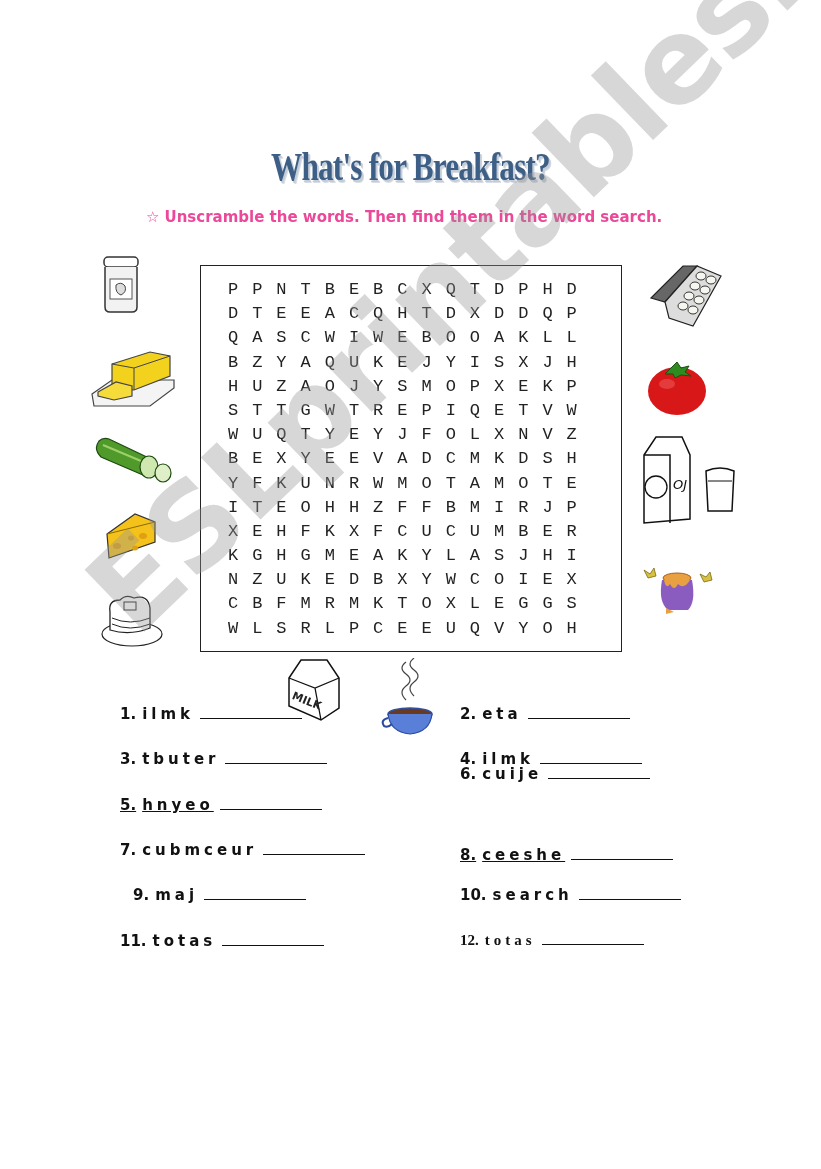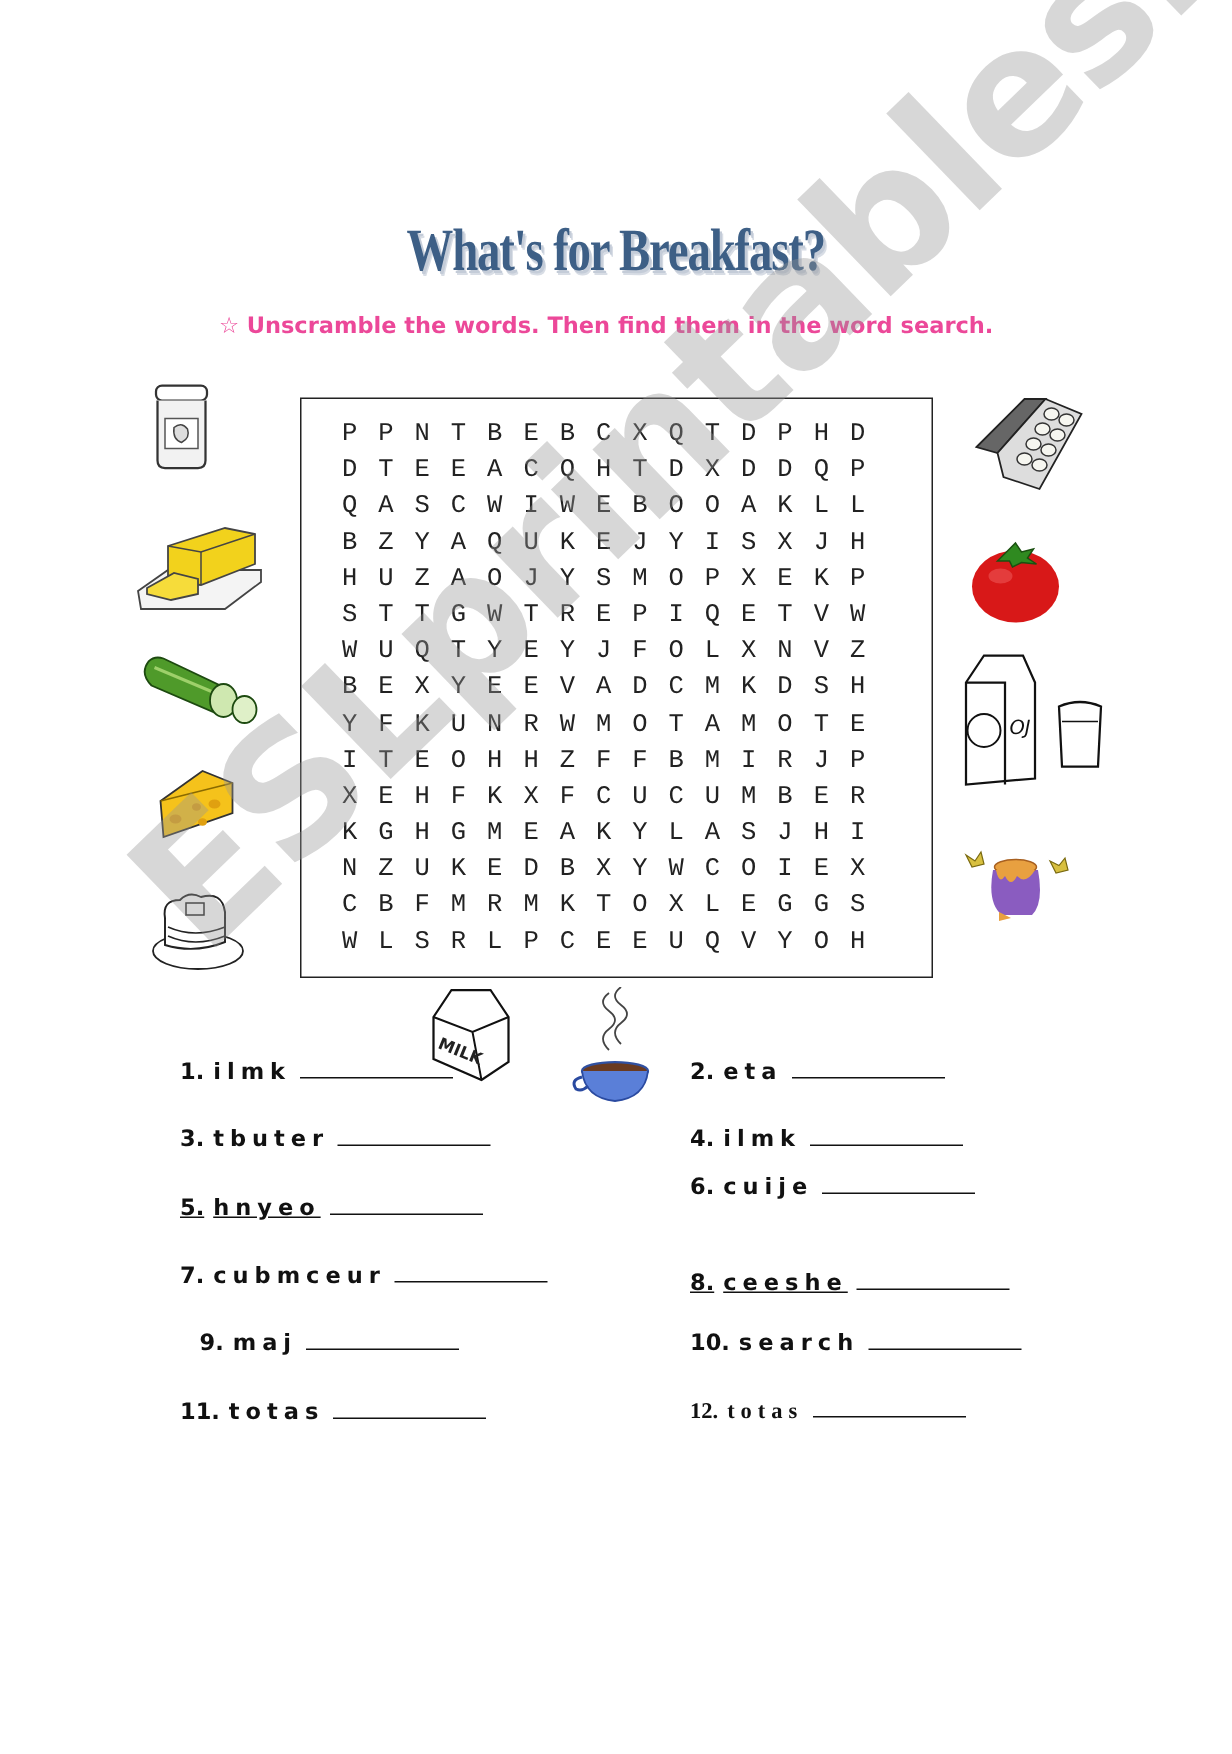--- a/index.html
+++ b/index.html
@@ -348,21 +348,21 @@
   <path d="M8 56 Q10 74 30 76 Q50 74 52 56" fill="#5a7fd8" stroke="#2a4aa0" stroke-width="1.2"></path>
   <path d="M8 60 Q0 62 4 68 Q8 70 12 66" fill="none" stroke="#2a4aa0" stroke-width="2"></path>
 </svg>
 
 <div class="words" id="exlist">
     <div class="word-item" style="left: 120px; top: 705px;"><span class="num">1.</span><span class="scr">ilmk</span><span class="blank"></span></div>
     <div class="word-item" style="left: 460px; top: 705px;"><span class="num">2.</span><span class="scr">eta</span><span class="blank"></span></div>
     <div class="word-item" style="left: 120px; top: 750.3px;"><span class="num">3.</span><span class="scr">tbuter</span><span class="blank"></span></div>
     <div class="word-item" style="left: 460px; top: 750.3px;"><span class="num">4.</span><span class="scr">ilmk</span><span class="blank"></span></div>
     <div class="word-item" style="left: 120px; top: 795.6px; text-decoration: underline;"><span class="num">5.</span><span class="scr">hnyeo</span><span class="blank"></span></div>
-    <div class="word-item" style="left: 460px; top: 782px;"><span class="num">6.</span><span class="scr">cuije</span><span class="blank"></span></div>
+    <div class="word-item" style="left: 460px; top: 765px;"><span class="num">6.</span><span class="scr">cuije</span><span class="blank"></span></div>
     <div class="word-item" style="left: 120px; top: 840.9px;"><span class="num">7.</span><span class="scr">cubmceur</span><span class="blank"></span></div>
     <div class="word-item" style="left: 460px; top: 846px; text-decoration: underline;"><span class="num">8.</span><span class="scr">ceeshe</span><span class="blank"></span></div>
     <div class="word-item" style="left: 133px; top: 886.2px;"><span class="num">9.</span><span class="scr">maj</span><span class="blank"></span></div>
     <div class="word-item" style="left: 460px; top: 886.2px;"><span class="num">10.</span><span class="scr">search</span><span class="blank"></span></div>
     <div class="word-item" style="left: 120px; top: 931.5px;"><span class="num">11.</span><span class="scr">totas</span><span class="blank"></span></div>
     <div class="word-item" style="left: 460px; top: 931.5px; font-family: Liberation Serif, serif;"><span class="num">12.</span><span class="scr">totas</span><span class="blank"></span></div>
   </div>
 
 <div class="watermark">ESLprintables.com</div>
 

